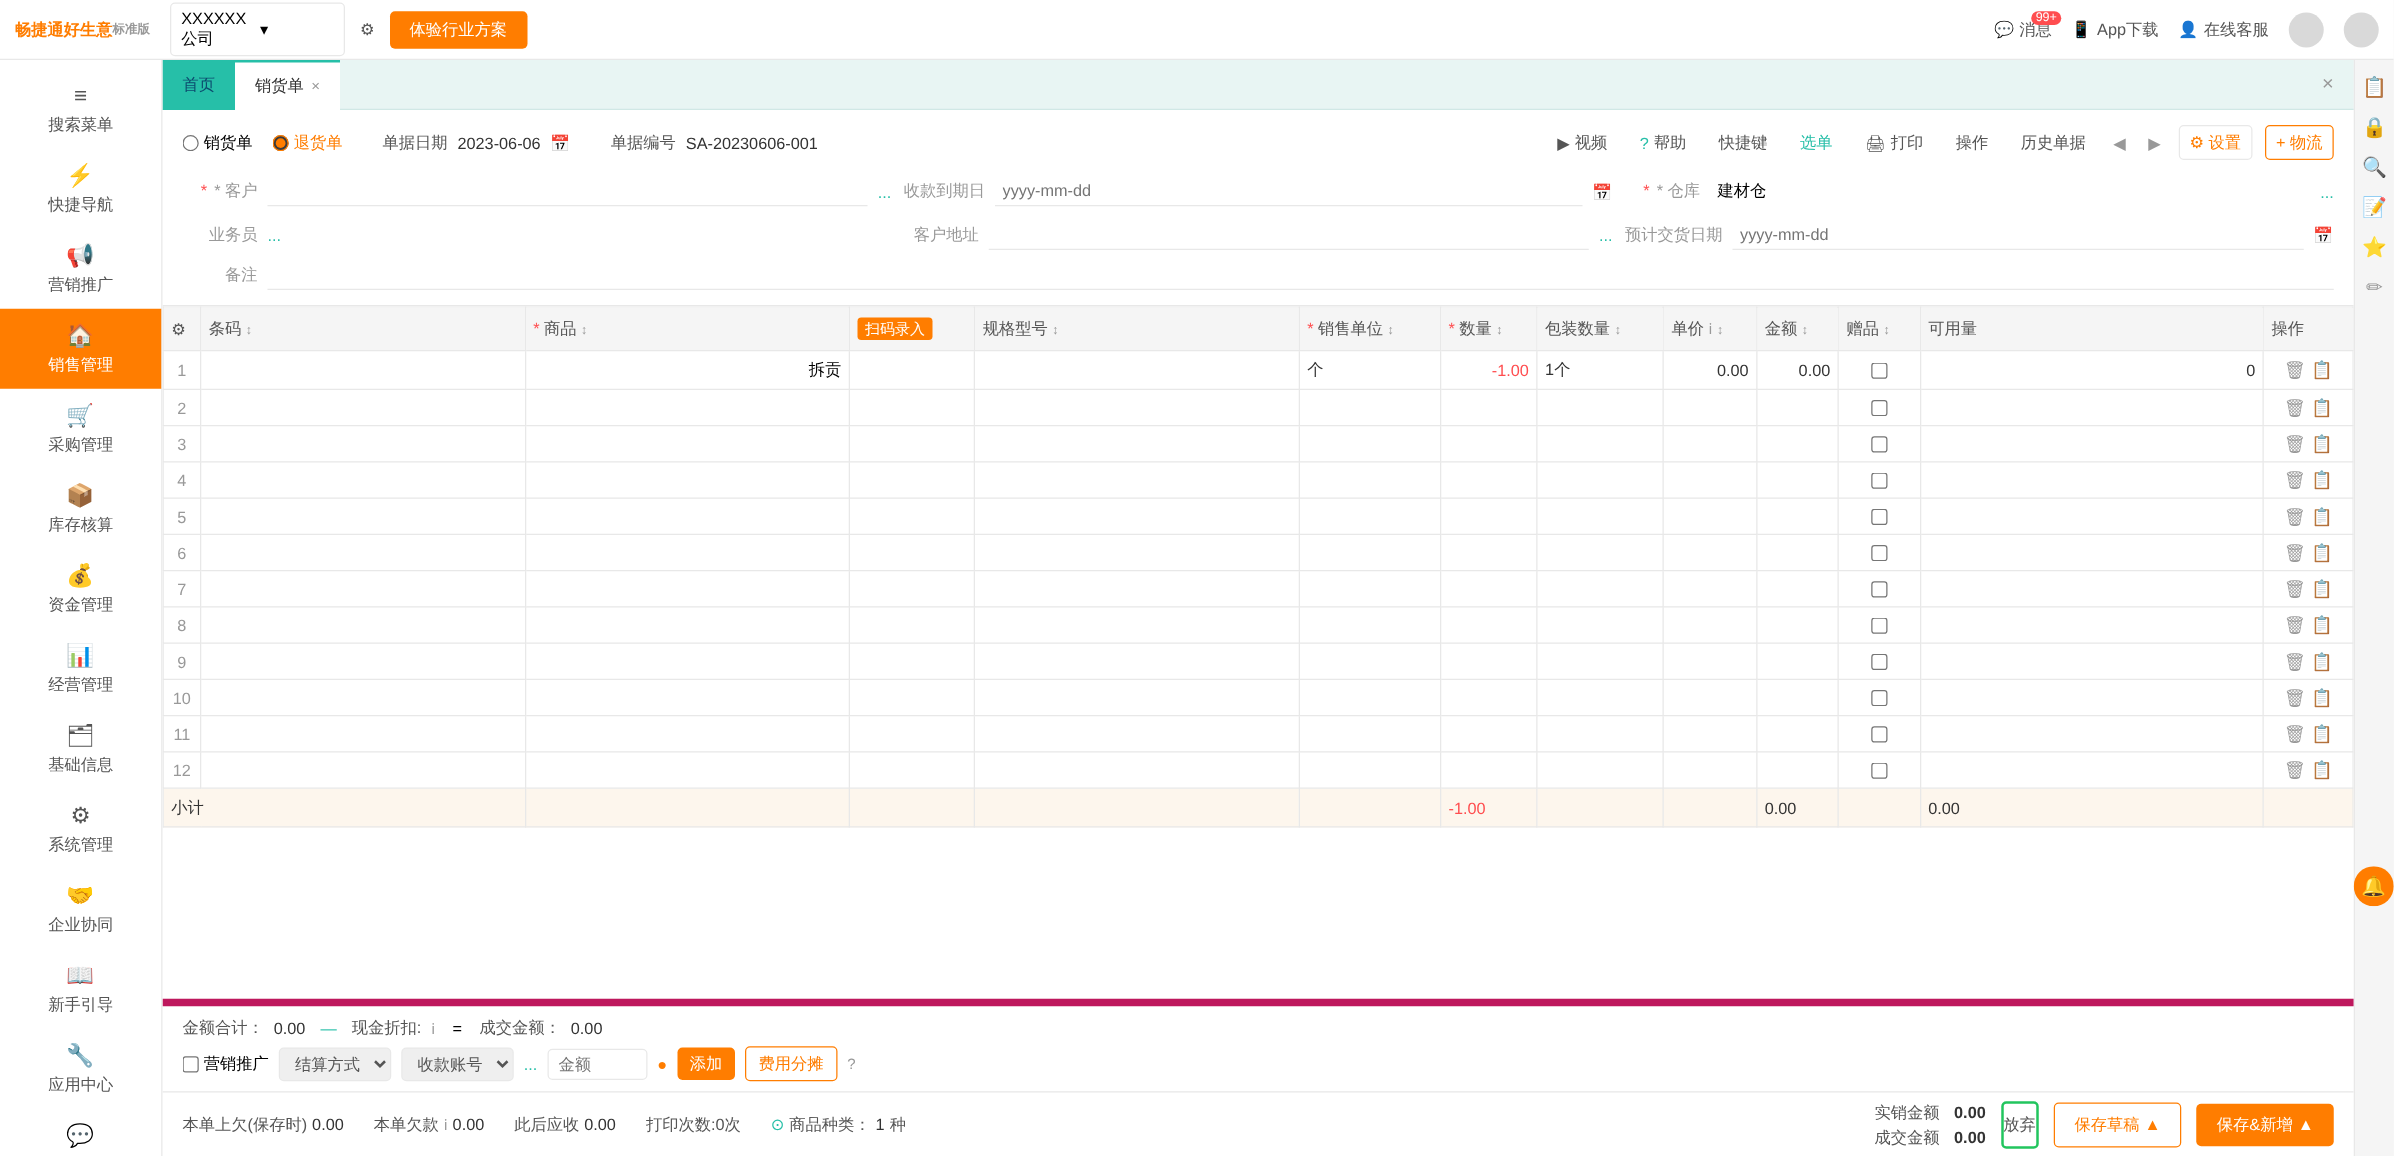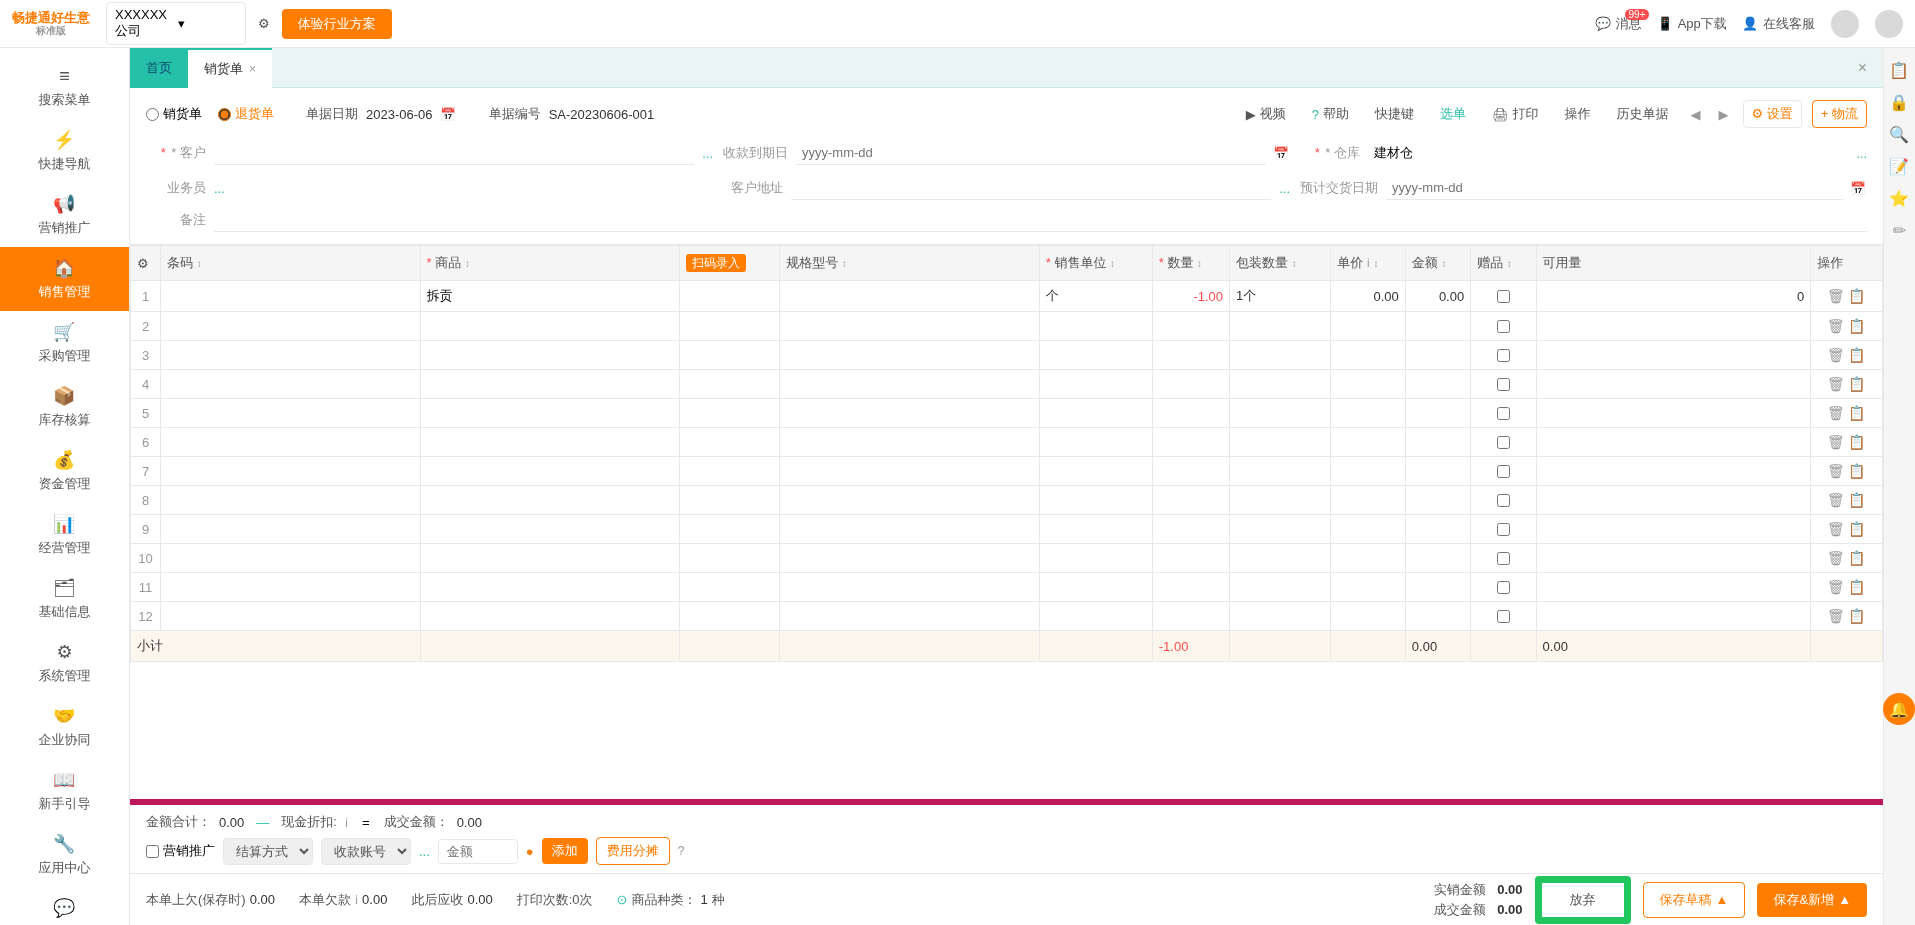--- a/index.html
+++ b/index.html
@@ -1,20 +1,20 @@
 <!DOCTYPE html>
 <html><head>
   <meta charset="utf-8">
   <style>
     * { box-sizing: border-box; margin: 0; padding: 0; font-family: 'Microsoft YaHei', Arial, sans-serif; font-size: 13px; }
     body { background: #f5f5f5; overflow: hidden; width: 1915px; height: 925px; }
 
     
     .topbar { height: 48px; background: #fff; display: flex; align-items: center; padding: 0 12px; border-bottom: 1px solid #e8e8e8; gap: 8px; }
-    .topbar-logo { color: #ff7d00; font-weight: bold; font-size: 14px; display: flex; flex-direction: column; align-items: center; line-height: 1.2; margin-right: 8px; }
+    .topbar-logo { color: #ff7d00; font-weight: bold; font-size: 14px; display: flex; flex-direction: row; align-items: center; line-height: 1.2; margin-right: 8px; }
     .topbar-logo .sub { font-size: 10px; color: #999; }
     .company-selector { display: flex; align-items: center; border: 1px solid #e8e8e8; border-radius: 4px; padding: 4px 8px; gap: 4px; cursor: pointer; min-width: 140px; background: #fff; }
     .company-selector span { flex: 1; }
     .btn-trial { background: #ff7d00; color: #fff; border: none; border-radius: 4px; padding: 6px 16px; cursor: pointer; font-size: 13px; }
     .topbar-right { margin-left: auto; display: flex; align-items: center; gap: 16px; }
     .topbar-icon { display: flex; align-items: center; gap: 4px; cursor: pointer; color: #555; position: relative; }
     .badge { background: #ff4d4f; color: #fff; font-size: 10px; border-radius: 8px; padding: 0 4px; position: absolute; top: -6px; right: -8px; }
     .avatar { width: 28px; height: 28px; border-radius: 50%; background: #d9d9d9; }
 
     
@@ -75,21 +75,21 @@
     .footer-checkbox { display: flex; align-items: center; gap: 4px; }
     .btn-add { background: #ff7d00; color: #fff; border: none; border-radius: 4px; padding: 4px 10px; cursor: pointer; }
     .btn-fees { border: 1px solid #ff7d00; color: #ff7d00; background: #fff; border-radius: 4px; padding: 4px 10px; cursor: pointer; }
 
     
     .bottom-bar { height: 52px; background: #fff; border-top: 1px solid #e8e8e8; display: flex; align-items: center; padding: 0 16px; gap: 24px; }
     .bottom-stat { display: flex; align-items: center; gap: 4px; color: #555; }
     .bottom-stat .val { color: #333; font-weight: 500; }
     .bottom-right { margin-left: auto; display: flex; align-items: center; gap: 12px; }
     .summary-box { display: flex; flex-direction: column; align-items: flex-end; font-size: 12px; color: #555; gap: 2px; }
-    .btn-discard { border: 7px solid #22c55e; background: #fff; border-radius: 4px; padding: 8px 28px; cursor: pointer; color: #555; }
+    .btn-discard { border: 2px solid #22c55e; background: #fff; border-radius: 4px; padding: 8px 0; cursor: pointer; color: #555; }
     .btn-save-draft { border: 1px solid #ff7d00; color: #ff7d00; background: #fff; border-radius: 4px; padding: 8px 16px; cursor: pointer; display: flex; align-items: center; gap: 4px; }
     .btn-save-new { background: #ff7d00; color: #fff; border: none; border-radius: 4px; padding: 8px 16px; cursor: pointer; display: flex; align-items: center; gap: 4px; }
 
     
     .right-panel { width: 32px; background: #f5f5f5; display: flex; flex-direction: column; align-items: center; padding-top: 8px; gap: 4px; border-left: 1px solid #e8e8e8; }
     .rp-icon { width: 28px; height: 28px; display: flex; align-items: center; justify-content: center; cursor: pointer; color: #999; font-size: 16px; border-radius: 4px; }
     .rp-icon.active { background: #ff7d00; color: #fff; }
     .nav-arrow { color: #999; cursor: pointer; padding: 2px 4px; }
 
     .th-required { color: #ff4d4f; }
@@ -325,21 +325,21 @@
             <th>金额 <span class="th-sort">↕</span></th>
             <th>赠品 <span class="th-sort">↕</span></th>
             <th style="min-width:200px;">可用量</th>
             <th>操作</th>
           </tr>
         </thead>
         <tbody id="table-body">
         <tr>
     <td class="td-num">1</td>
     <td><input style="border: none; width: 100%; outline: none;" value=""></td>
-    <td><input style="border: none; width: 100%; outline: none;" value="拆贡"></td>
+    <td><input style="border: none; width: 100%; outline: none; text-align: right;" value="拆贡"></td>
     <td></td>
     <td><input style="border: none; width: 100%; outline: none;" value=""></td>
     <td>个</td>
     <td style="color:#ff4d4f;text-align:right;">-1.00</td>
     <td>1个</td>
     <td style="text-align:right;">0.00</td>
     <td style="text-align:right;">0.00</td>
     <td>
                 <div class="checkbox-cell">
                   <input type="checkbox" style="">

